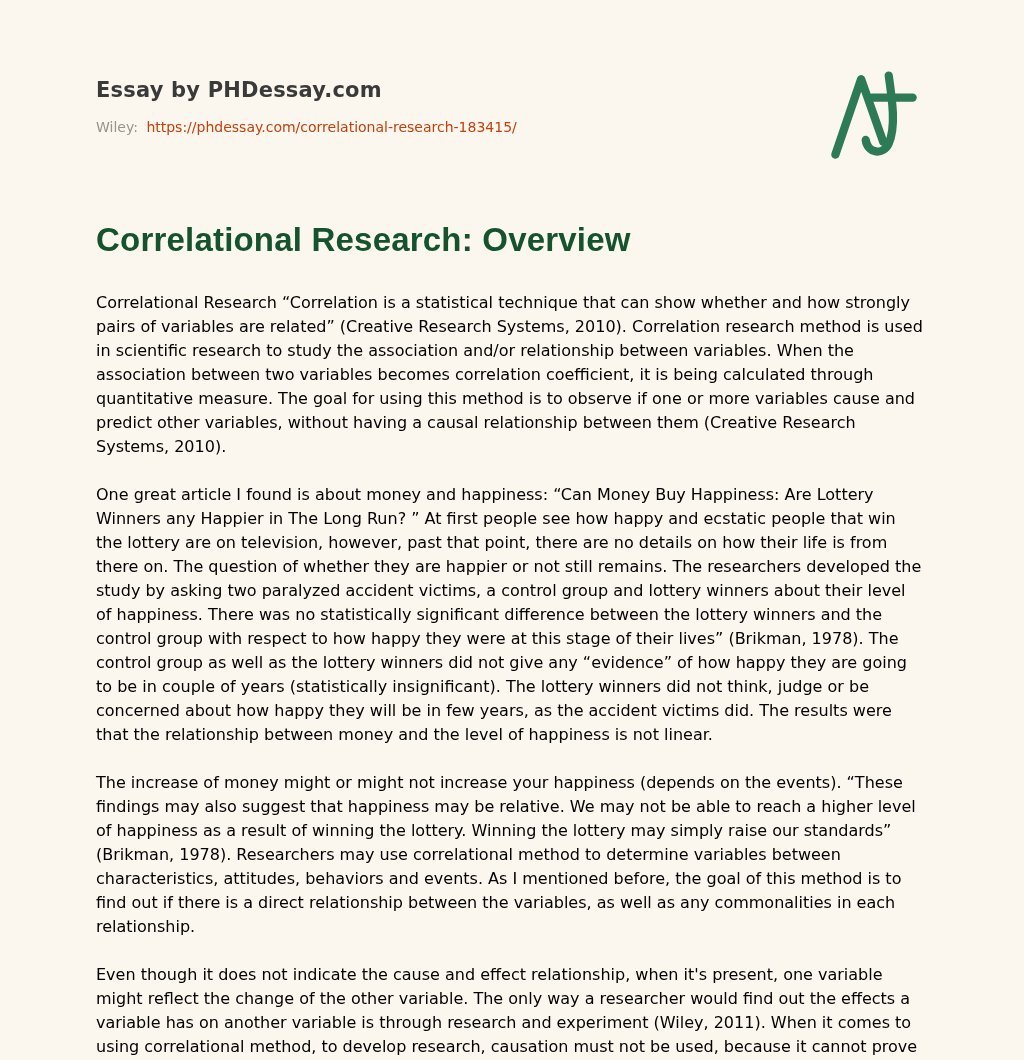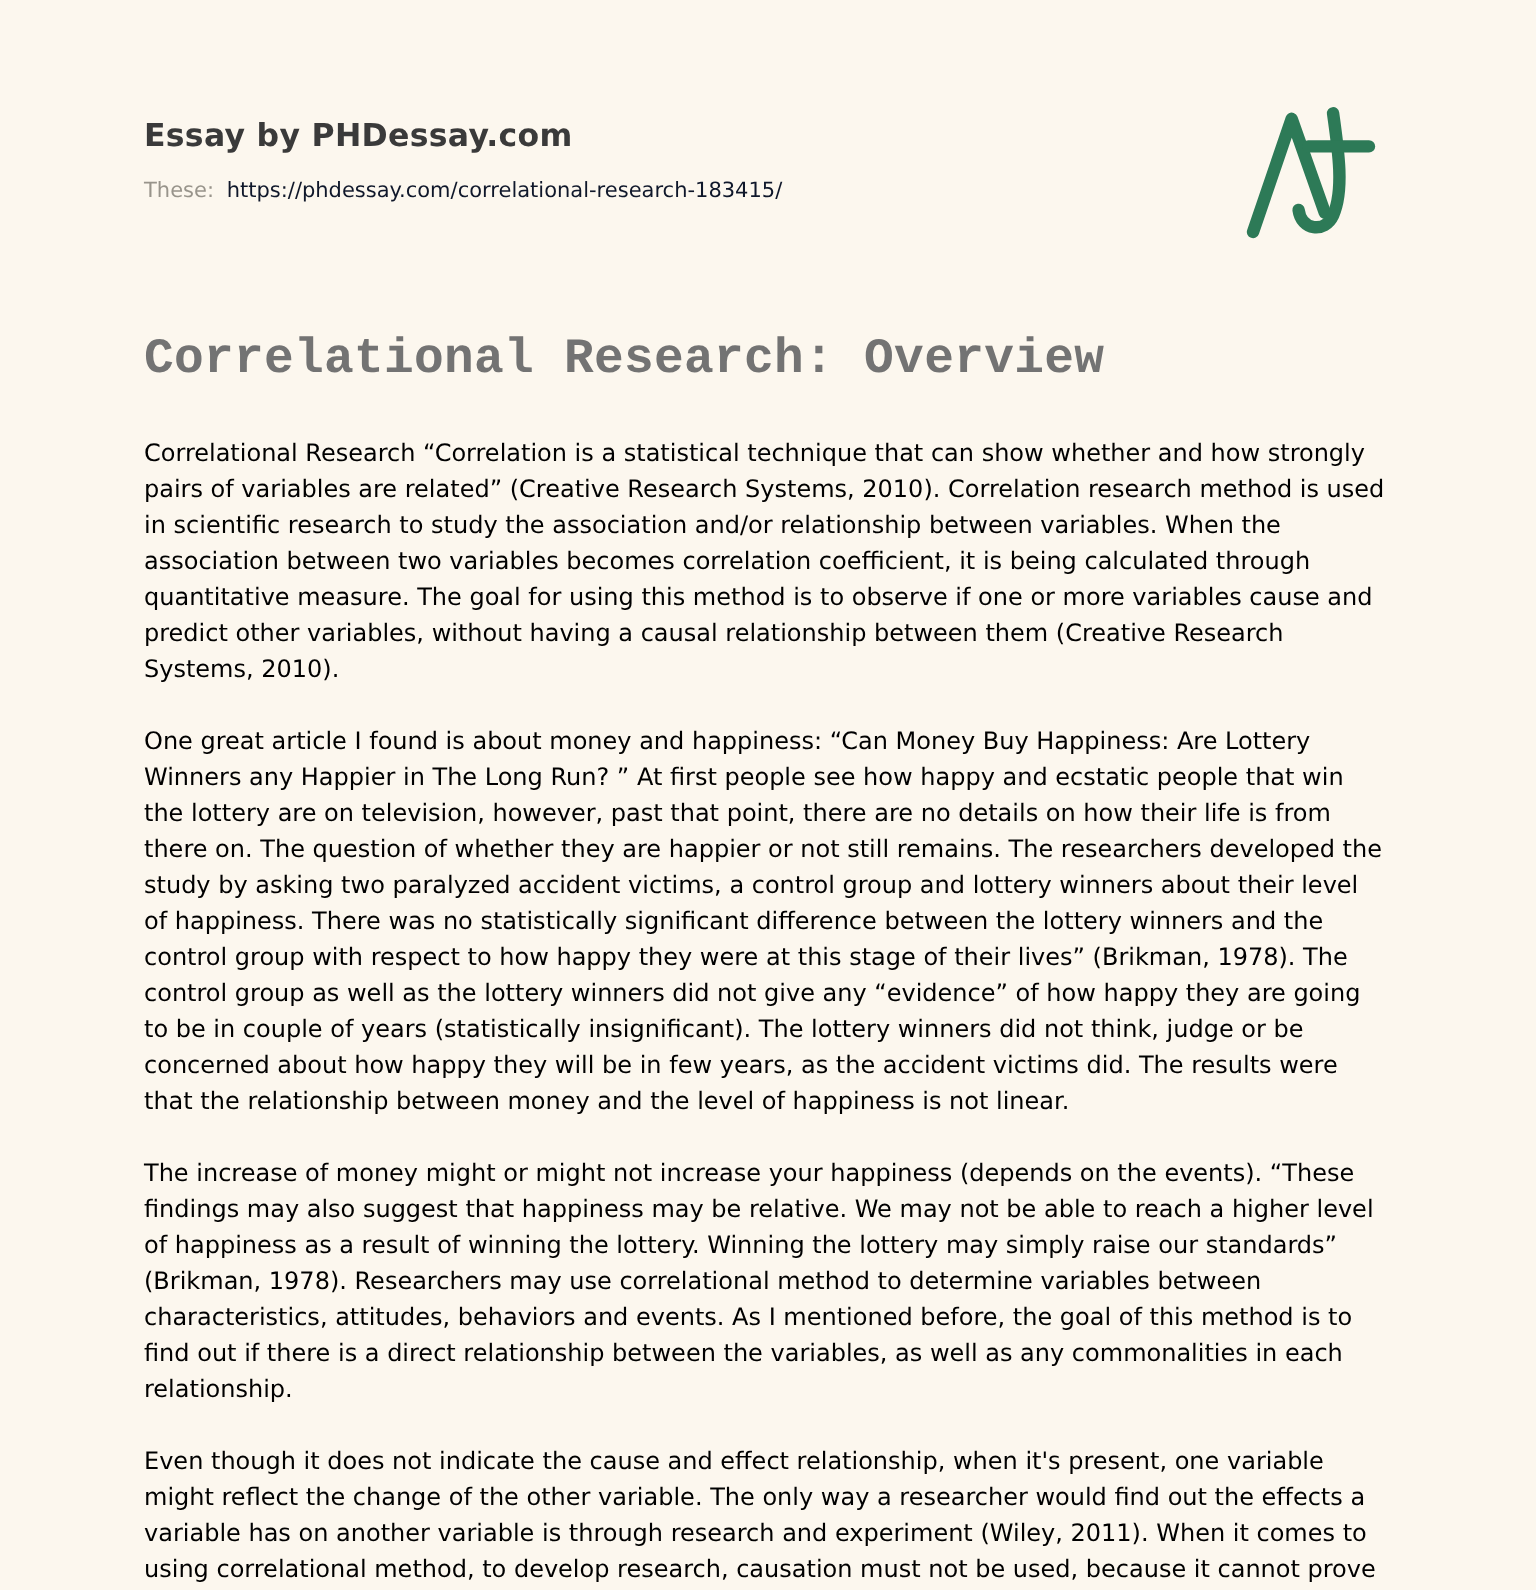--- a/index.html
+++ b/index.html
@@ -22,58 +22,58 @@
     font-weight:700;
     color:#3a3a3a;
     letter-spacing:0.2px;
   }
   .source {
     margin-top:17px;
     font-size:14px;
     color:#98948b;
   }
   .source a {
-    color:#0f172a;
+    color:#c2410c;
     text-decoration:none;
     margin-left:4px;
   }
   .logo {
     position:absolute;
     top:68px;
     right:104px;
     width:92px;
     height:96px;
   }
   .logo svg { width:100%; height:100%; }
   .title {
     margin-top:86px;
     font-size:33px;
     font-weight:700;
-    color:#737373;
-    font-family:Liberation Mono, monospace;
+    color:#14532d;
+    font-family:Liberation Sans, sans-serif;
     letter-spacing:0.2px;
   }
   .body-text { margin-top:32px; }
   .body-text p {
     font-size:16px;
     line-height:24px;
     color:#000000;
     margin-bottom:24px;
     text-align:left;
   }
 </style>
 </head>
 <body>
 
 <div class="page">
 
   <header>
     <div class="brand">Essay by PHDessay.com</div>
     <div class="source">
-      <span>These:</span>
+      <span>Wiley:</span>
       <a href="#">https://phdessay.com/correlational-research-183415/</a>
     </div>
     <div class="logo">
       <svg viewBox="0 0 100 100" fill="none" xmlns="http://www.w3.org/2000/svg">
         <path d="M 8 92 L 36 10 L 60 78" stroke="#2d7a57" stroke-width="9" stroke-linecap="round" stroke-linejoin="round" fill="none"></path>
         <path d="M 66 6 C 70 34 74 62 66 80 C 60 93 43 91 41 76" stroke="#2d7a57" stroke-width="9" stroke-linecap="round" fill="none"></path>
         <path d="M 48 30 L 92 30" stroke="#2d7a57" stroke-width="9" stroke-linecap="round" fill="none"></path>
       </svg>
     </div>
   </header>

